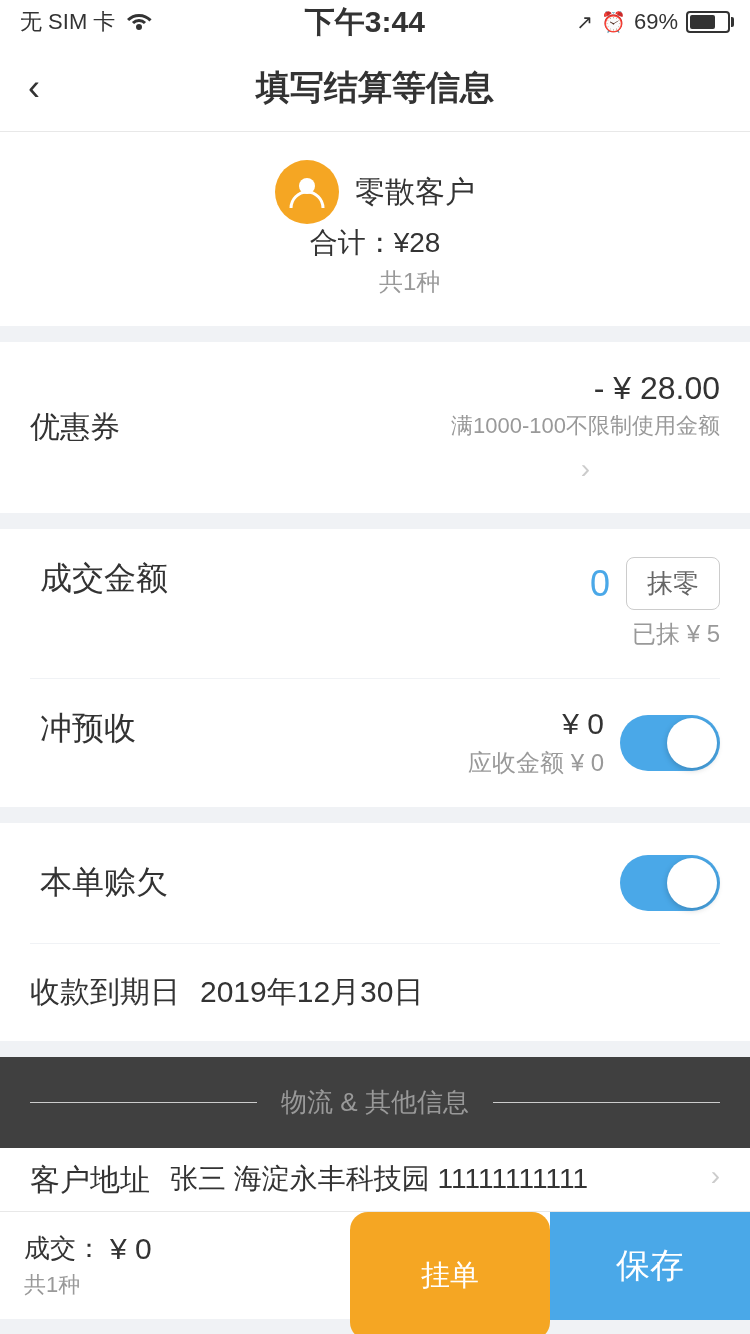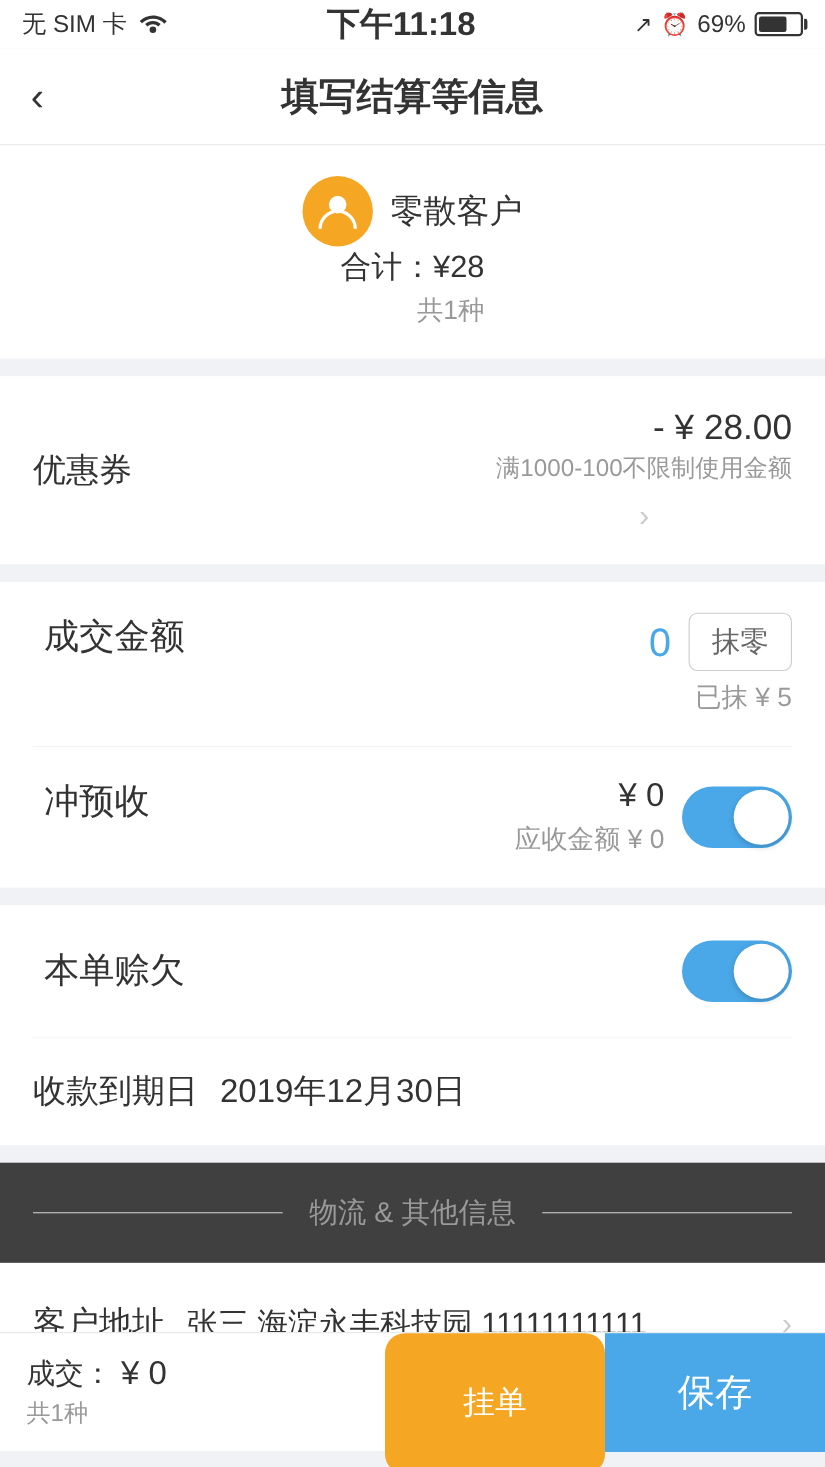--- a/index.html
+++ b/index.html
@@ -271,23 +271,23 @@
     }
     .logistics-title {
       font-size: 26px;
       color: #999;
       padding: 0 24px;
     }
 
     
     .address-row {
       display: flex;
-      align-items: center;
-      justify-content: space-between;
-      padding: 35px 30px;
+      align-items: flex-start;
+      justify-content: space-between;
+      padding: 12px 30px;
       background: #fff;
     }
     .address-label {
       font-size: 30px;
       color: #333;
       flex-shrink: 0;
       margin-right: 20px;
     }
     .address-value {
       font-size: 28px;
@@ -363,21 +363,21 @@
 
 <div class="status-bar">
   <div class="status-left">
     <span style="font-size:22px;">无 SIM 卡</span>
     <span style="font-size:22px;">
       <svg width="28" height="22" viewBox="0 0 28 22">
           <path d="M14 16a3 3 0 1 1 0 6 3 3 0 0 1 0-6zm0-5a9.97 9.97 0 0 1 7.07 2.93l-2.12 2.12A6.97 6.97 0 0 0 14 14a6.97 6.97 0 0 0-4.95 2.05L6.93 13.93A9.97 9.97 0 0 1 14 11zm0-5C18.97 6 23.43 8.06 26.6 11.36l-2.14 2.14A13.93 13.93 0 0 0 14 9c-3.86 0-7.36 1.57-9.9 4.1l-2.1-2.1C5.1 7.96 9.3 6 14 6z" fill="#333"></path>
         </svg>
     </span>
   </div>
-  <div class="status-center">下午11:18</div>
+  <div class="status-center">下午3:44</div>
   <div class="status-right">
     <span style="font-size:20px;">↗</span>
     <span style="font-size:20px;">⏰</span>
     <span style="font-size:22px;">69%</span>
     <div class="battery">
       <div class="battery-fill"></div>
     </div>
   </div>
 </div>
 

